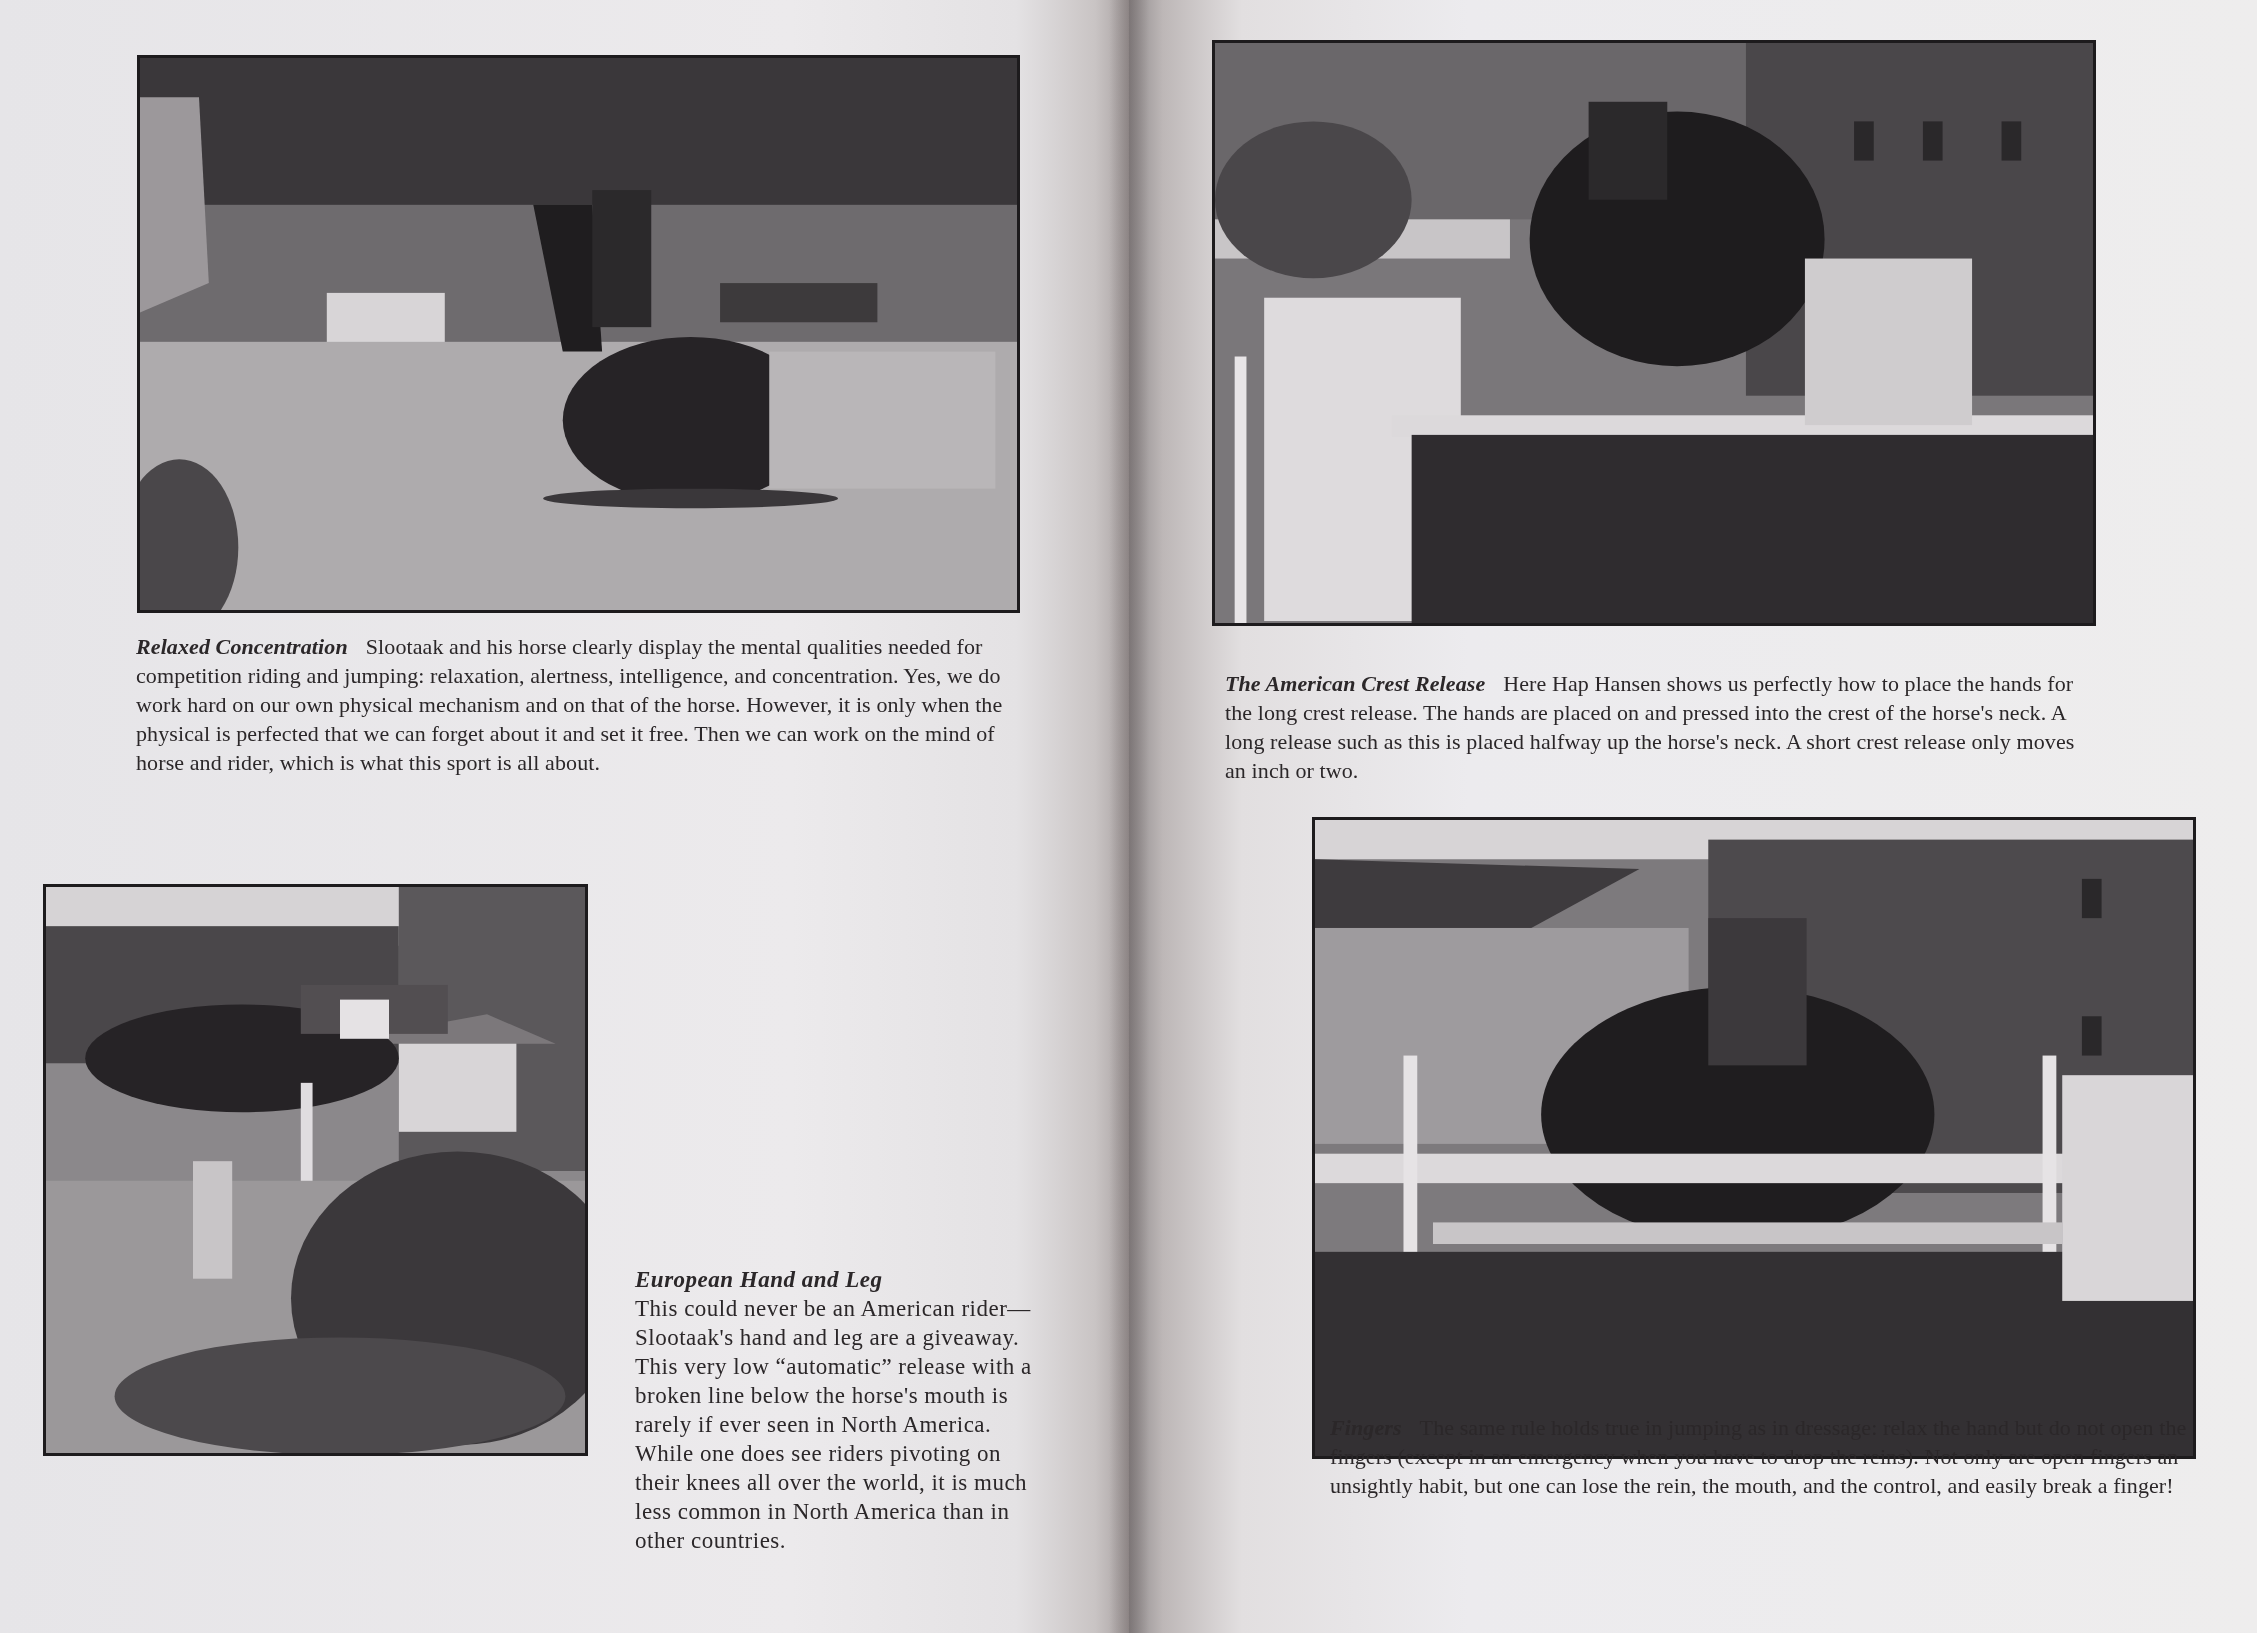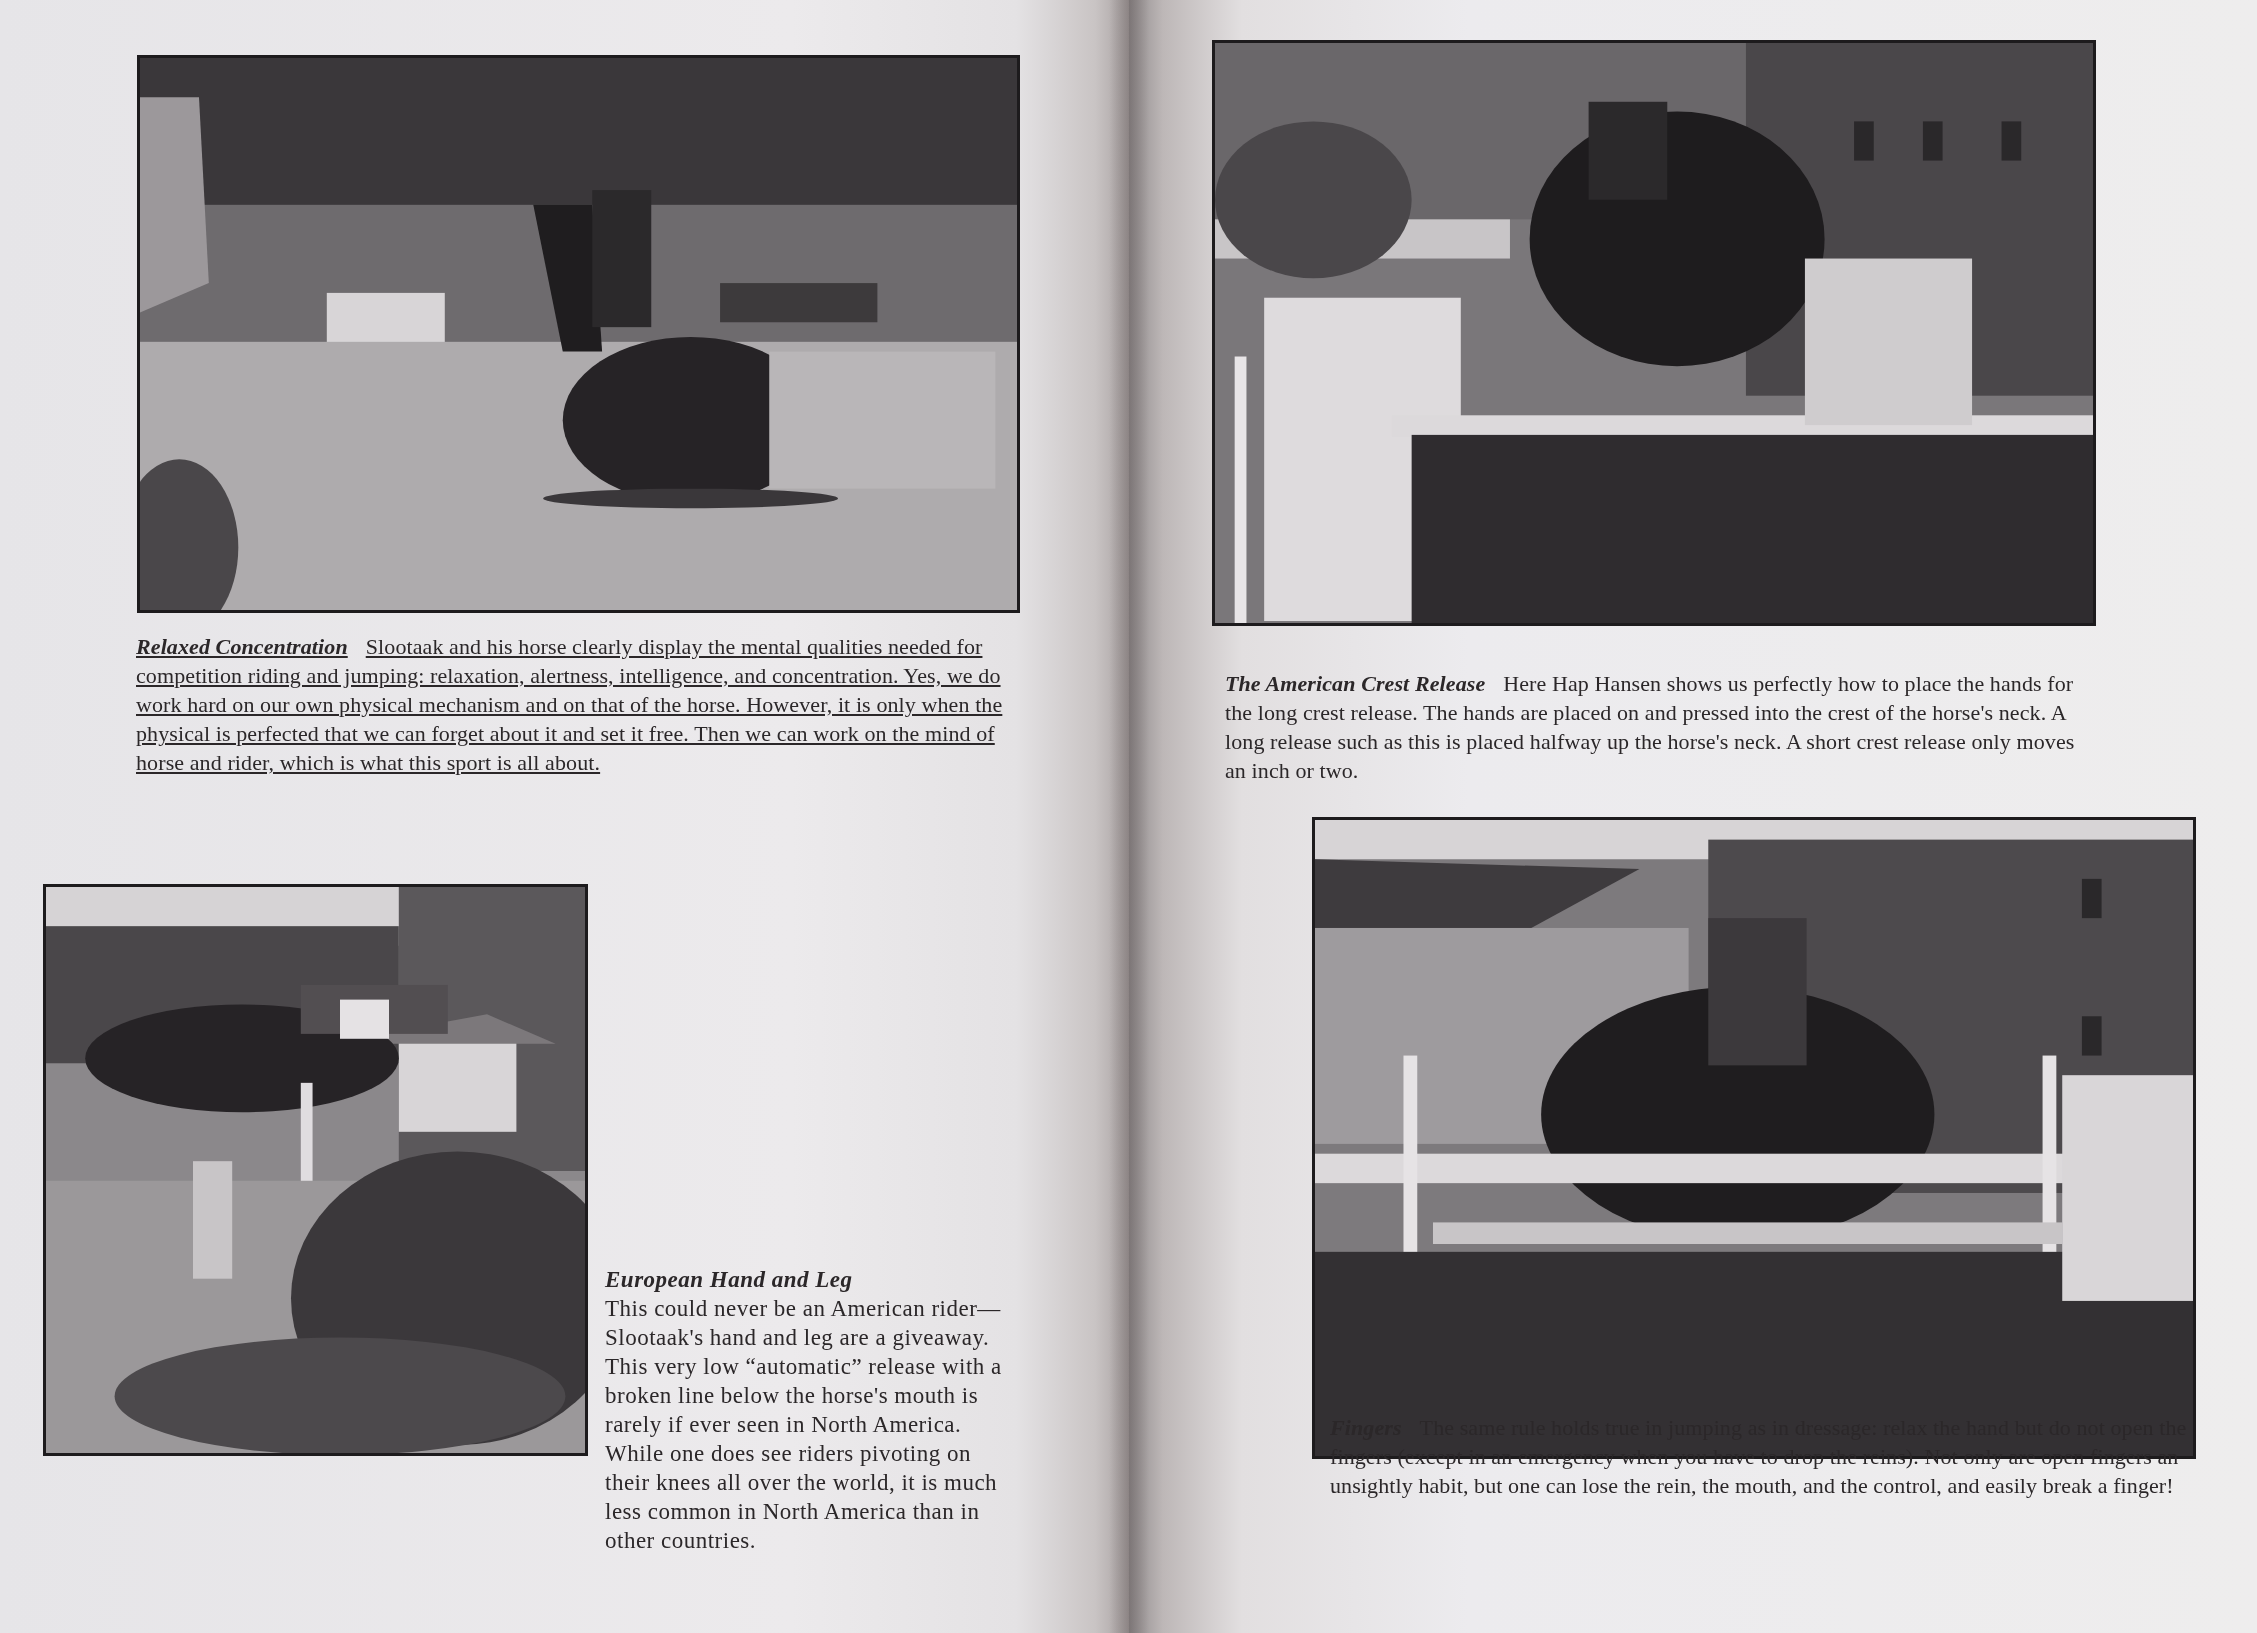--- a/index.html
+++ b/index.html
@@ -45,21 +45,21 @@
       <rect x="590" y="230" width="160" height="40" fill="#3d3a3c"></rect>
       <rect x="0" y="290" width="892" height="274" fill="#aeabad"></rect>
       <ellipse cx="560" cy="370" rx="130" ry="85" fill="#262326"></ellipse>
       <polygon points="400,150 460,150 470,300 430,300" fill="#1f1d1f"></polygon>
       <rect x="460" y="135" width="60" height="140" fill="#2b292b"></rect>
       <rect x="640" y="300" width="230" height="140" fill="#b9b6b8"></rect>
       <ellipse cx="560" cy="450" rx="150" ry="10" fill="#3a373a"></ellipse>
       <ellipse cx="40" cy="500" rx="60" ry="90" fill="#4a474a"></ellipse>
     </svg>
   </div>
-  <div class="caption" style="left:136px; top:632px; width:871px;text-decoration:underline;">
+  <div class="caption" style="left:136px; top:632px; width:871px;">
     <span class="title">Relaxed Concentration</span><span>Slootaak and his horse clearly display the mental qualities needed for competition riding and jumping: relaxation, alertness, intelligence, and concentration. Yes, we do work hard on our own physical mechanism and on that of the horse. However, it is only when the physical is perfected that we can forget about it and set it free. Then we can work on the mind of horse and rider, which is what this sport is all about.</span>
   </div>
 
   <div class="photo" style="left:43px; top:884px; width:545px; height:572px;" title="Rider jumping a fence with low hands, flowers and shrubs in foreground">
     <svg viewBox="0 0 550 578" preserveAspectRatio="none">
       <rect width="550" height="578" fill="#8b888b"></rect>
       <rect width="550" height="60" fill="#d6d3d5"></rect>
       <rect y="40" width="360" height="140" fill="#4a474a"></rect>
       <rect x="360" y="0" width="190" height="290" fill="#5b585b"></rect>
       <polygon points="340,150 450,130 520,160 340,160" fill="#7c787b"></polygon>
@@ -67,21 +67,21 @@
       <ellipse cx="200" cy="175" rx="160" ry="55" fill="#262326"></ellipse>
       <rect x="260" y="100" width="150" height="50" fill="#524e51"></rect>
       <rect x="300" y="115" width="50" height="40" fill="#e5e2e4"></rect>
       <rect x="260" y="200" width="12" height="230" fill="#e0dde0"></rect>
       <rect x="0" y="300" width="550" height="278" fill="#9b989a"></rect>
       <ellipse cx="420" cy="420" rx="170" ry="150" fill="#3b383b"></ellipse>
       <ellipse cx="300" cy="520" rx="230" ry="60" fill="#4c494c"></ellipse>
       <rect x="150" y="280" width="40" height="120" fill="#c8c5c7"></rect>
     </svg>
   </div>
-  <div class="caption side" style="left:605px; top:1265px; width:406px;">
+  <div class="caption side" style="left:635px; top:1265px; width:406px;">
     <span class="title">European Hand and Leg</span><span>This could never be an American rider—Slootaak's hand and leg are a giveaway. This very low “automatic” release with a broken line below the horse's mouth is rarely if ever seen in North America. While one does see riders pivoting on their knees all over the world, it is much less common in North America than in other countries.</span>
   </div>
 
   <div class="photo" style="left:1212px; top:40px; width:884px; height:586px;" title="Rider jumping over rails with hands pressed into the horse's crest">
     <svg viewBox="0 0 893 592" preserveAspectRatio="none">
       <rect width="893" height="592" fill="#7a777a"></rect>
       <rect width="540" height="180" fill="#6a676a"></rect>
       <rect x="540" y="0" width="353" height="360" fill="#4a474a"></rect>
       <rect x="650" y="80" width="20" height="40" fill="#2a282a"></rect>
       <rect x="720" y="80" width="20" height="40" fill="#2a282a"></rect>

